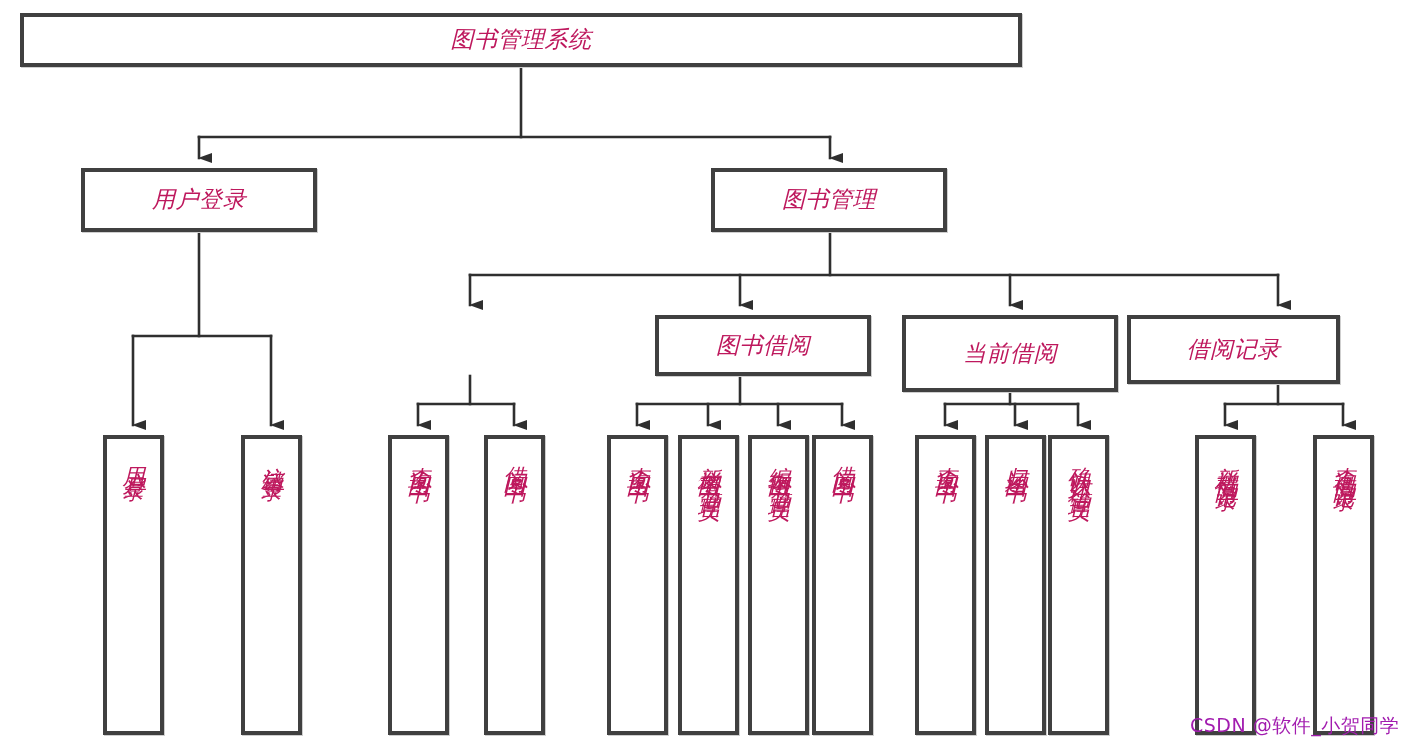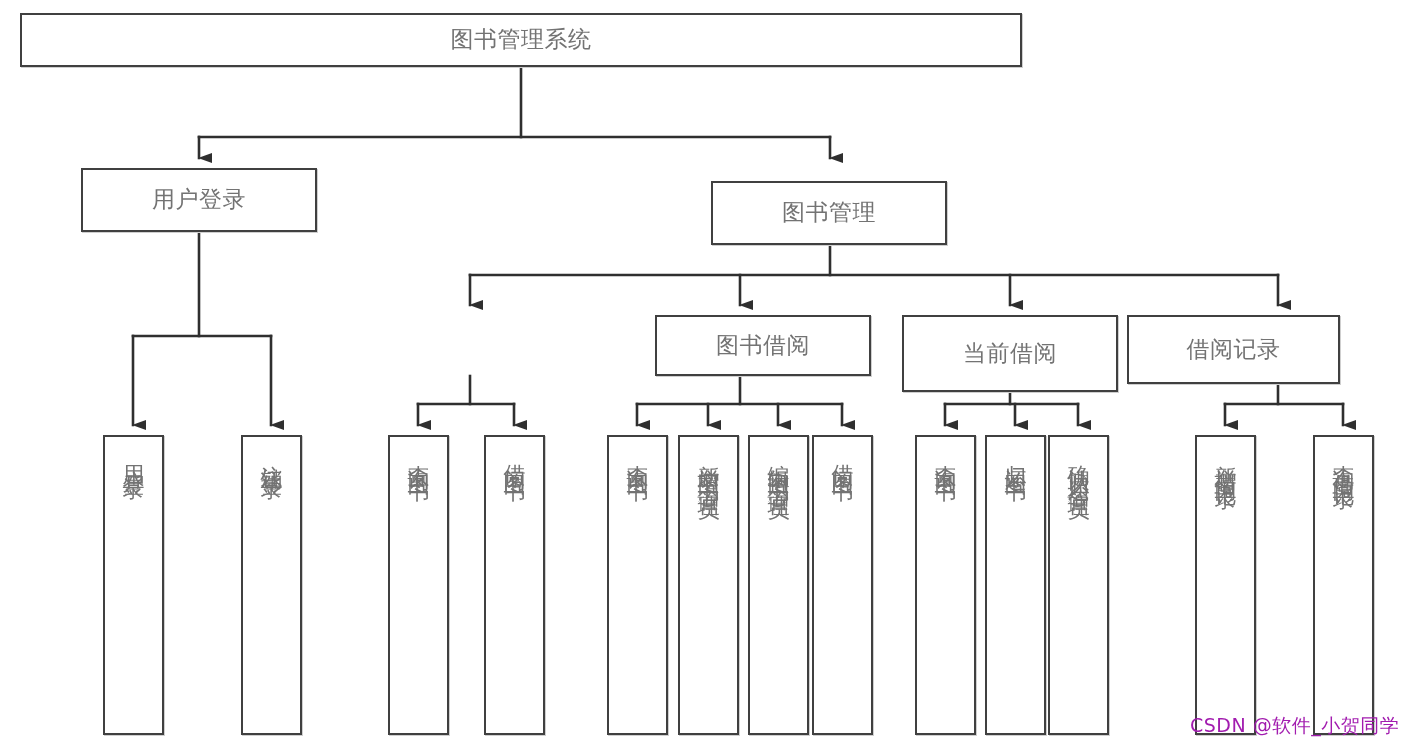--- a/index.html
+++ b/index.html
@@ -22,26 +22,27 @@
     left: 0;
     top: 0;
     width: 1405px;
     height: 747px;
     pointer-events: none;
   }
   .node {
     position: absolute;
     box-sizing: border-box;
     background: #ffffff;
-    border: 2px solid #404040;
+    border: 4px solid #404040;
     box-shadow: 1px 1px 0 0 #cfcfcf;
     display: flex;
     align-items: center;
     justify-content: center;
-    color: #737373;
+    color: #be185d;
+    font-style: italic;
   }
   .node-label {
     display: block;
     text-align: center;
     line-height: 1.18;
     letter-spacing: 0.5px;
     white-space: pre;
   }
   
   .node.horiz .node-label {
@@ -128,21 +129,21 @@
   </svg>
 
   <div class="node root horiz" style="left:20px; top:13px; width:1002px; height:54px;">
     <span class="node-label">图书管理系统</span>
   </div>
 
   <div class="node horiz" style="left:81px; top:168px; width:236px; height:64px;">
     <span class="node-label">用户登录</span>
   </div>
 
-  <div class="node horiz" style="left:711px; top:168px; width:236px; height:64px;margin-top:13px;">
+  <div class="node horiz" style="left:711px; top:168px; width:236px; height:64px;">
     <span class="node-label">图书管理</span>
   </div>
 
 
   <div class="node horiz" style="left:632px; top:315px; width:216px; height:61px;margin-left:23px;">
     <span class="node-label">图书借阅</span>
   </div>
 
   <div class="node horiz" style="left:902px; top:315px; width:216px; height:77px;">
     <span class="node-label">当前借阅</span>

